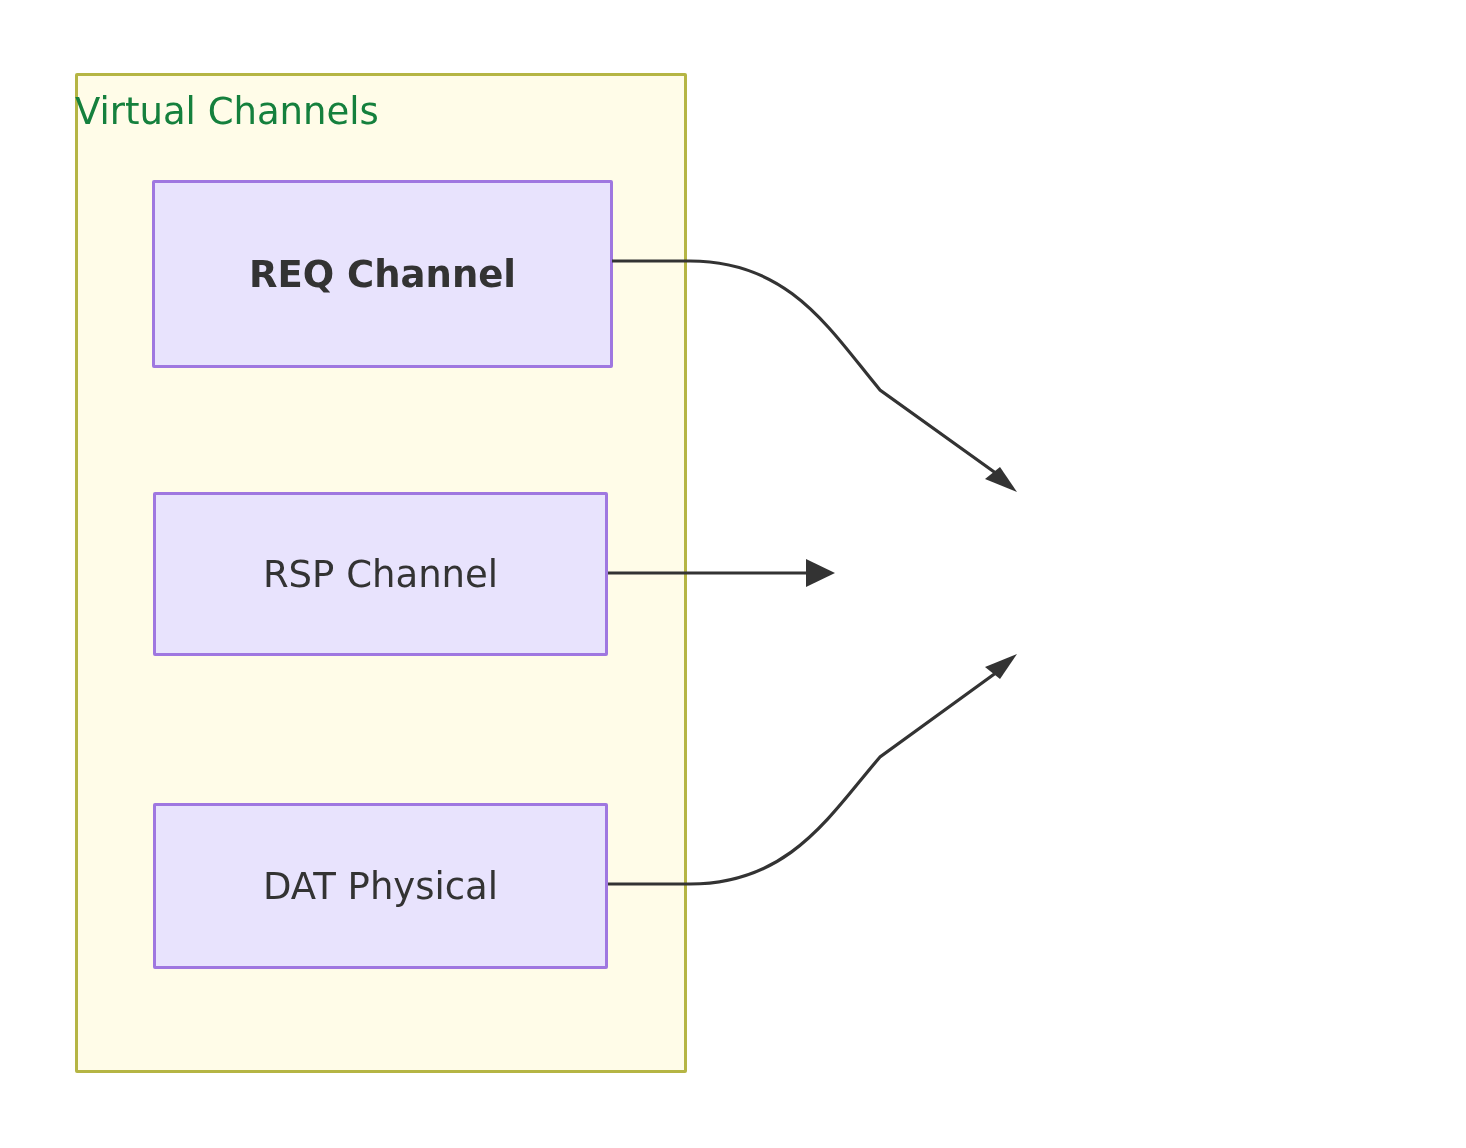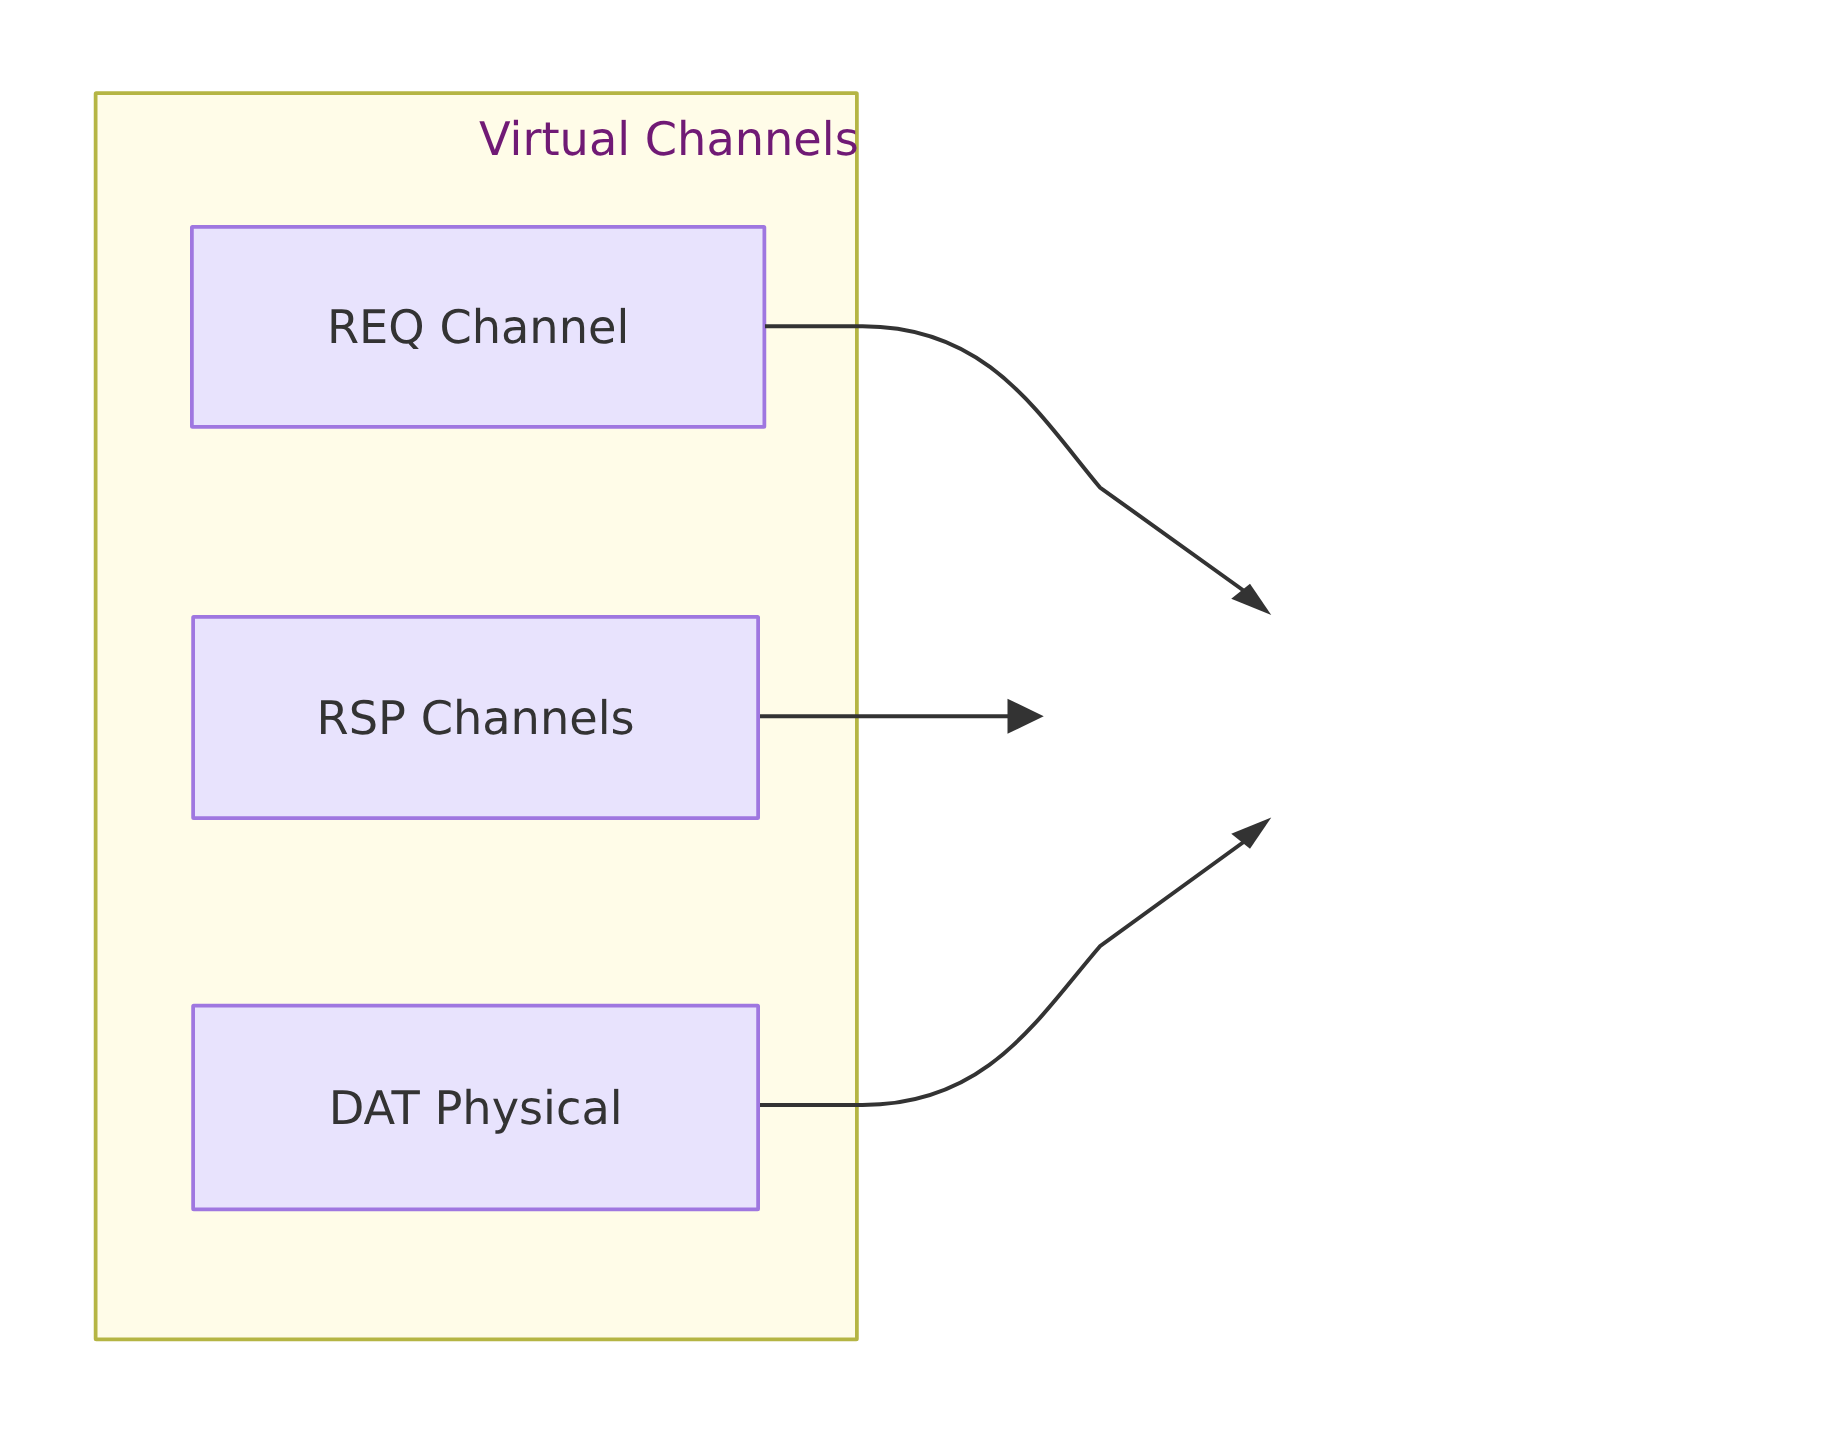--- a/index.html
+++ b/index.html
@@ -27,41 +27,41 @@
     background: #fffce8;
     border: 3px solid #b5b544;
     box-sizing: border-box;
     border-radius: 2px;
   }
   .cluster-title {
     position: absolute;
     left: 75px;
     top: 89px;
     width: 612px;
-    text-align: right;
+    text-align: left;
     font-size: 37px;
-    color: #701a75;
+    color: #15803d;
     line-height: 46px;
     white-space: nowrap;
   }
   
   .node {
     position: absolute;
     background: #e8e3fd;
     border: 3px solid #9f77e0;
     box-sizing: border-box;
     border-radius: 2px;
     display: flex;
     align-items: center;
     justify-content: center;
     font-size: 37px;
     color: #333333;
     white-space: nowrap;
   }
-  #node-req  { left: 152px; top: 180px; width: 461px; height: 163px; }
+  #node-req  { left: 152px; top: 180px; width: 461px; height: 188px; font-weight: bold; }
   #node-rsp  { left: 153px; top: 492px; width: 455px; height: 164px; }
   #node-dat  { left: 153px; top: 803px; width: 455px; height: 166px; }
   #node-mux  { left: 835px; top: 491px; width: 558px; height: 164px; }
 
   
   #edges {
     position: absolute;
     left: 0;
     top: 0;
     width: 1466px;
@@ -84,21 +84,21 @@
 <div id="canvas">
 
   <div class="cluster"></div>
   <div class="cluster-title">Virtual Channels</div>
 
   <div class="node" id="node-req">
     <span>REQ Channel</span>
   </div>
 
   <div class="node" id="node-rsp">
-    <span>RSP Channels</span>
+    <span>RSP Channel</span>
   </div>
 
   <div class="node" id="node-dat">
     <span>DAT Physical</span>
   </div>
 
 
   <svg id="edges" viewBox="0 0 1466 1148">
 
     <path class="edge-path" d="M 612,261 L 690,261 C 790,261 830,330 880,390 L 1004,479"></path>

